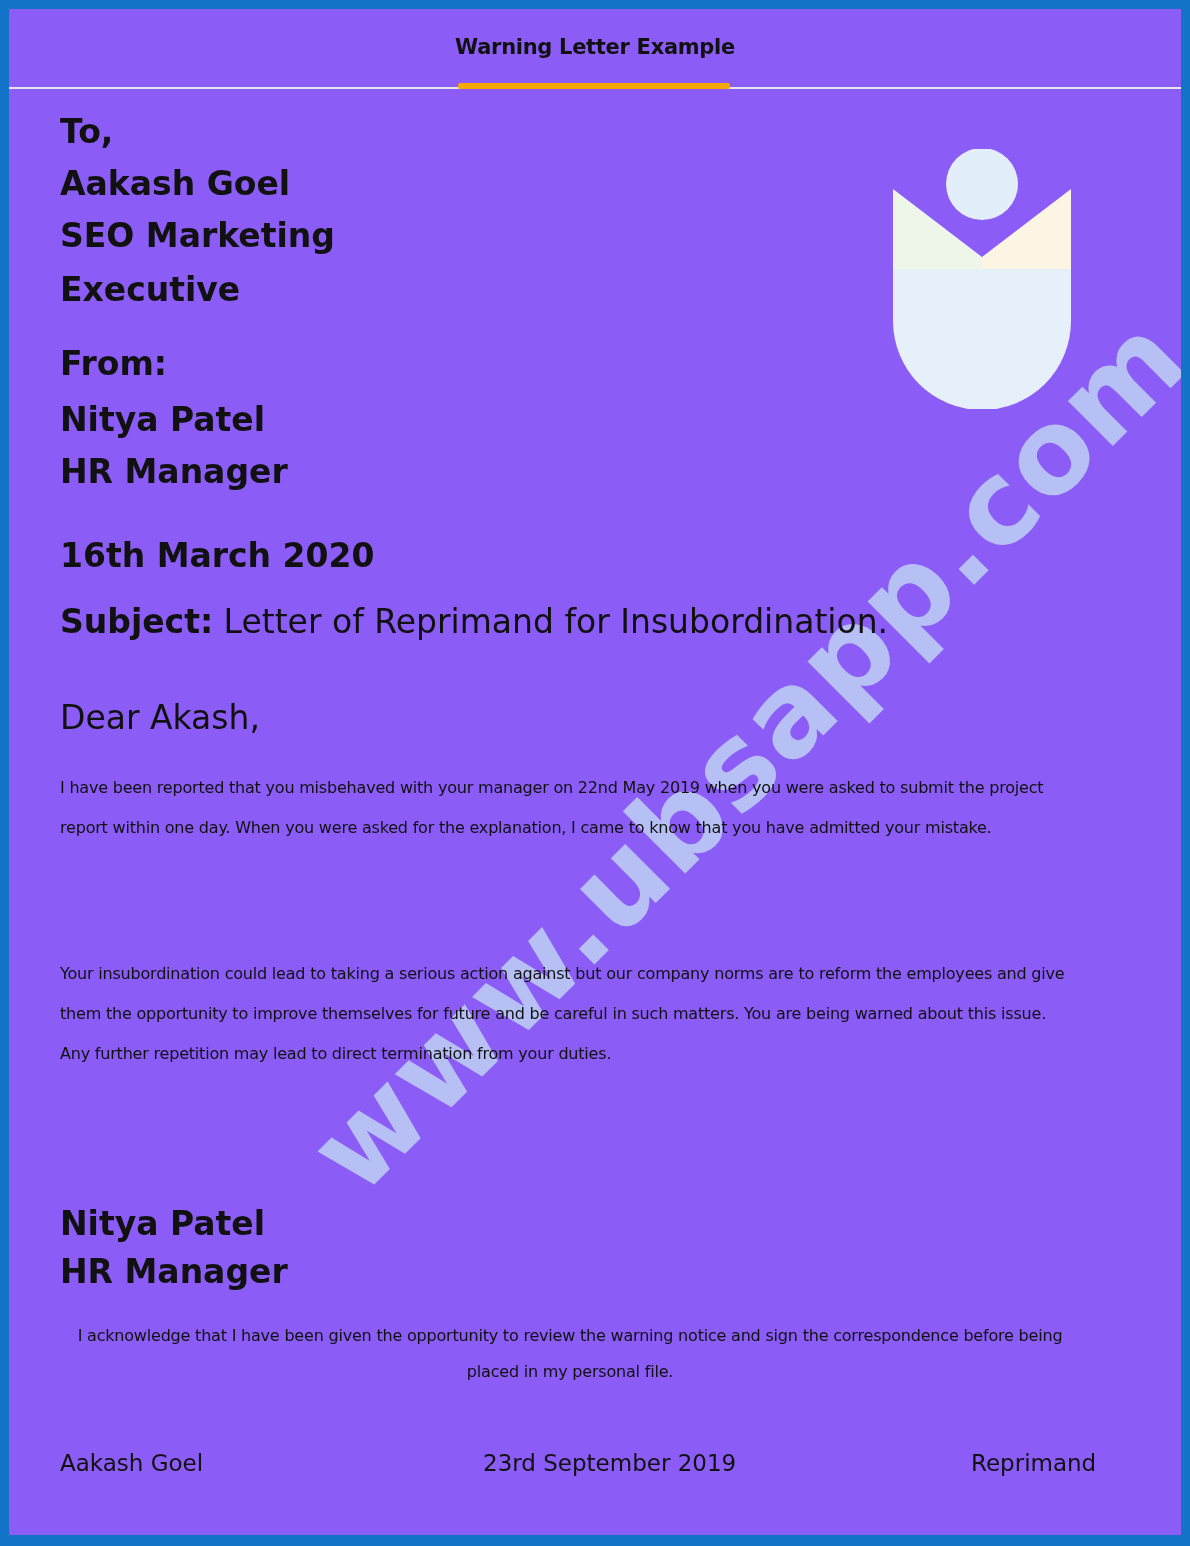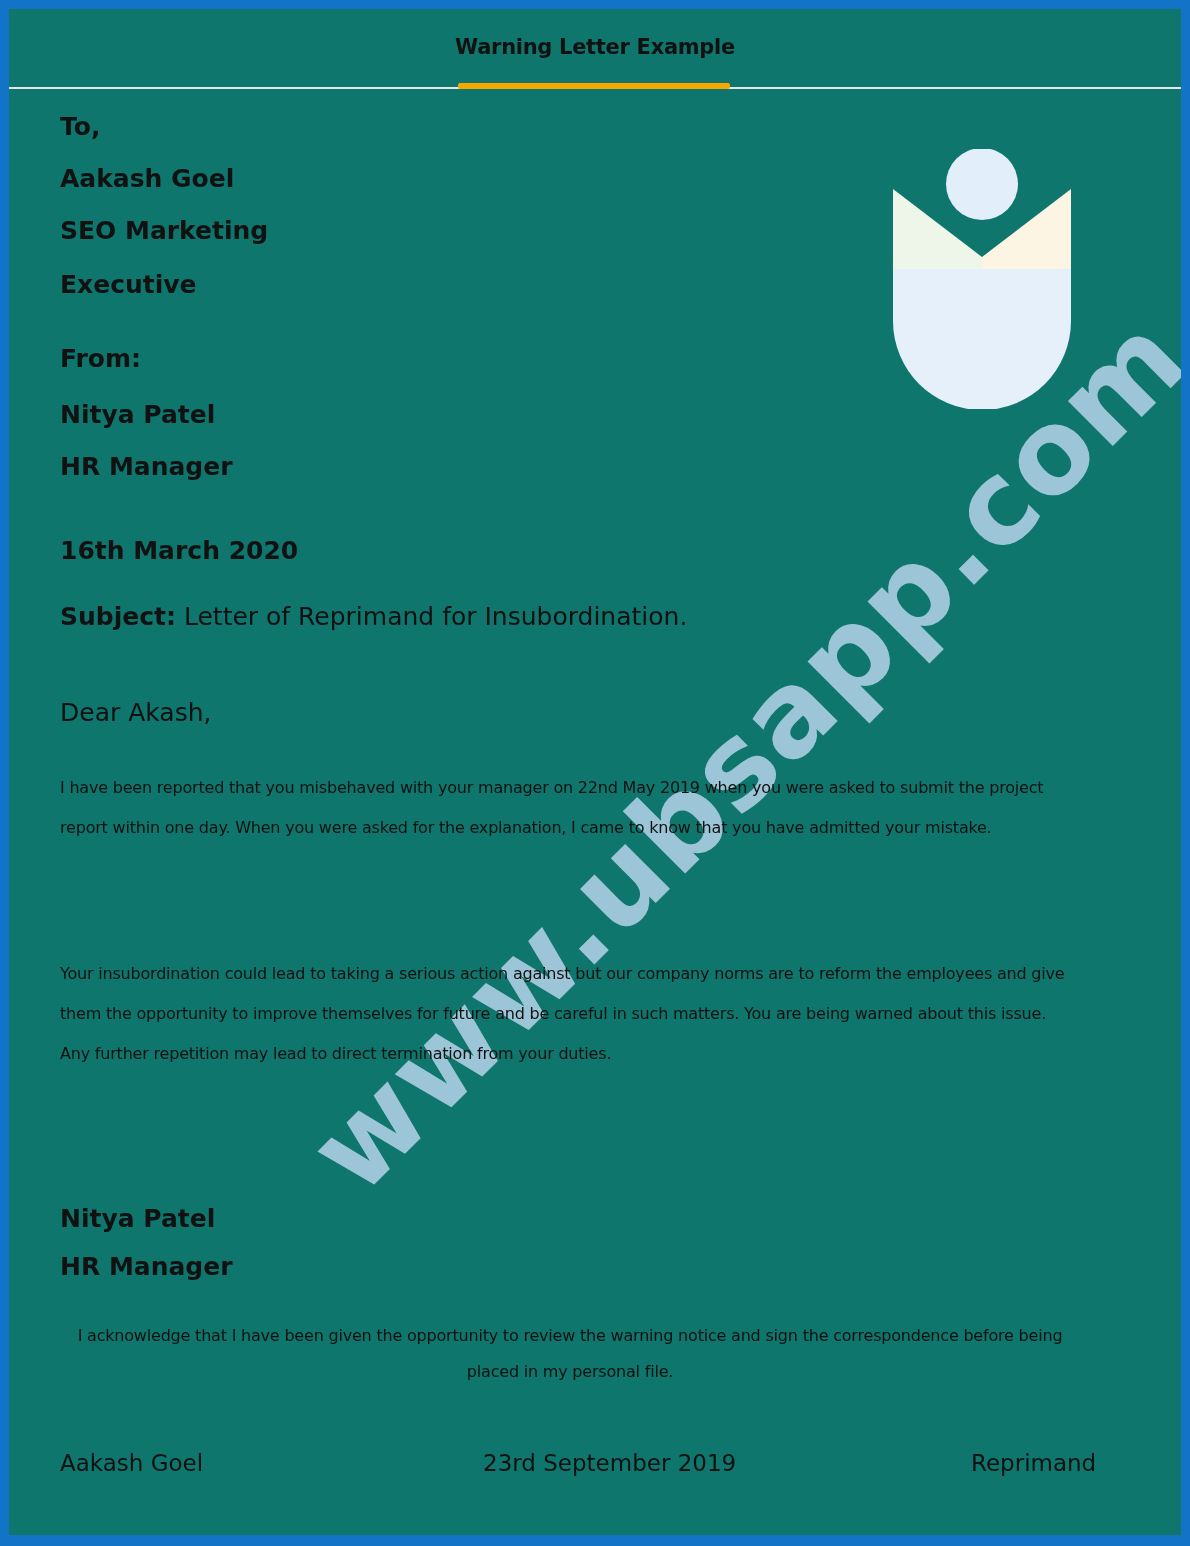--- a/index.html
+++ b/index.html
@@ -1,24 +1,24 @@
 <!DOCTYPE html>
 <html><head>
 <meta charset="utf-8">
 <style>
   html,body{margin:0;padding:0;}
   body{width:1190px;height:1546px;background:#1273c7;position:relative;overflow:hidden;font-family:"DejaVu Sans","Liberation Sans",sans-serif;color:#111;}
-  .card{position:absolute;left:9px;top:9px;width:1172px;height:1526px;background:#0f766e;overflow:hidden;}
+  .card{position:absolute;left:9px;top:9px;width:1172px;height:1526px;background:#8b5cf6;overflow:hidden;}
   .header{position:absolute;left:0;top:0;width:1172px;height:78px;border-bottom:2px solid #e6e6e6;}
   .title{position:absolute;left:0;right:0;top:26px;text-align:center;font-size:21px;font-weight:bold;color:#111;letter-spacing:-0.3px;}
   .underline{position:absolute;left:449px;top:74px;width:272px;height:6px;background:#f7a800;border-radius:2px;}
   .logo{position:absolute;left:884px;top:140px;width:178px;height:260px;}
   .watermark{position:absolute;left:196px;top:790px;width:860px;text-align:center;font-size:116px;font-weight:bold;color:#c4dcf5;opacity:0.78;transform:rotate(-45deg);transform-origin:center;letter-spacing:2px;white-space:nowrap;z-index:1;pointer-events:none;}
   .content{position:absolute;left:51px;top:0;width:1020px;z-index:2;}
-  .line{position:absolute;left:0;white-space:nowrap;font-size:25px;}
+  .line{position:absolute;left:0;white-space:nowrap;font-size:33px;}
   .b{font-weight:bold;}
   .para{position:absolute;left:0;width:1020px;font-size:16px;line-height:40px;letter-spacing:-0.2px;}
   .ack{line-height:36px;text-align:center;}
   .footer span{position:absolute;top:1441px;font-size:23px;white-space:nowrap;}
 </style>
 </head>
 <body>
 
 <div class="card">
   <div class="header">

